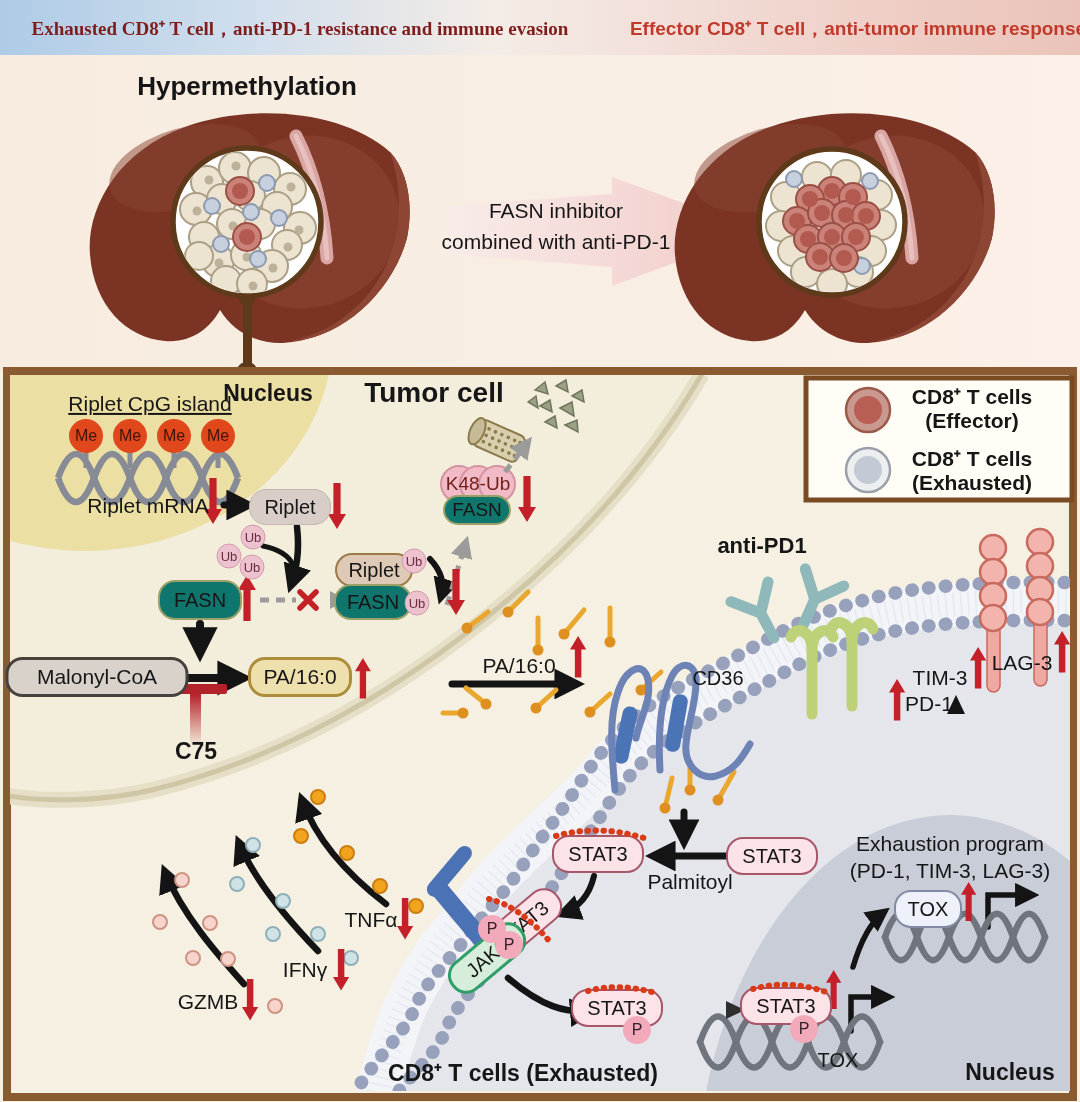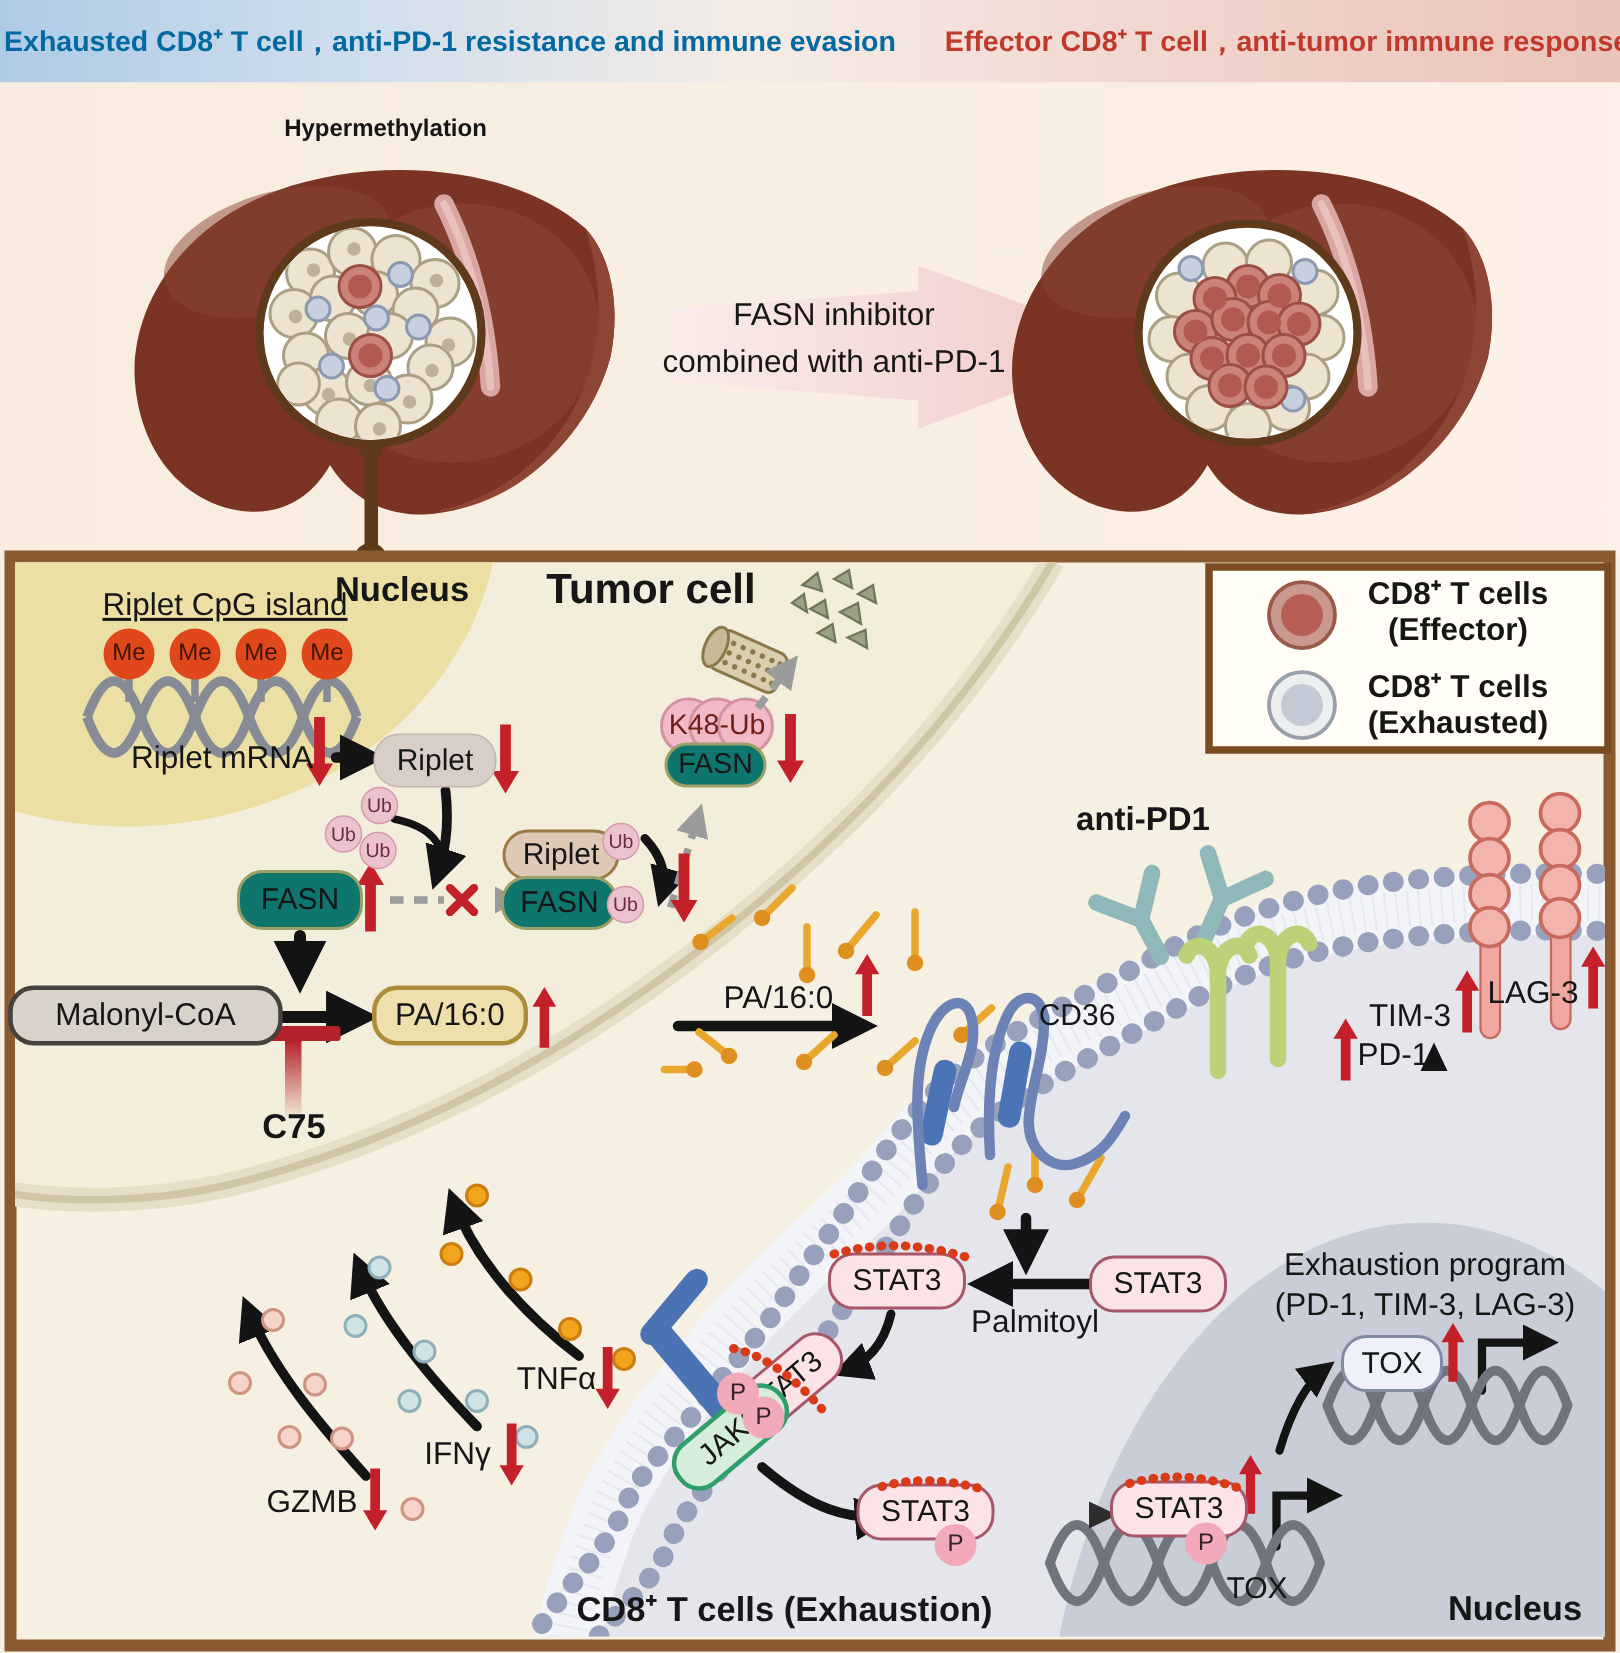--- a/index.html
+++ b/index.html
@@ -9,21 +9,21 @@
   #over{pointer-events:none;}
   .lbl{position:absolute;transform:translate(-50%,-50%);white-space:nowrap;
        color:#161616;font-size:21px;line-height:1.15;z-index:5;}
   .b{font-weight:700;}
   .pill{position:absolute;transform:translate(-50%,-50%);display:flex;align-items:center;
         justify-content:center;border-radius:17px;font-size:20px;color:#161616;
         box-sizing:border-box;z-index:5;}
   .circ{position:absolute;transform:translate(-50%,-50%);border-radius:50%;display:flex;
         align-items:center;justify-content:center;box-sizing:border-box;z-index:6;}
   .rot{transform:translate(-50%,-50%) rotate(-40deg);}
-  .hdrL{color:#0369a1;}
+  .hdrL{color:#7f1d1d;font-family:Liberation Serif, serif;}
   .hdrR{color:#c03a2b;}
   .fasnP{background:#0f766e;border:2.5px solid #9aa066;}
   .stat3P{background:#fbe3e7;border:2.5px solid #a8566a;}
 </style>
 </head>
 <body>
 
 <div id="fig">
 
 <svg id="art" width="1080" height="1102" viewBox="0 0 1080 1102">
@@ -441,21 +441,21 @@
   <use href="#ra" transform="translate(333,949) scale(0.9) rotate(180 9 23)"></use>
   <use href="#ra" transform="translate(242,979) scale(0.9) rotate(180 9 23)"></use>
   <use href="#ra" transform="translate(826,970) scale(0.85)"></use>
   <use href="#ra" transform="translate(961,882) scale(0.85)"></use>
 </g>
 </svg>
 
 <div class="lbl b hdrL" style="left:300px;top:29px;font-size:19px;">Exhausted CD8⁺ T cell，anti-PD-1 resistance and immune evasion</div>
 <div class="lbl b hdrR" style="left:858px;top:29px;font-size:19px;">Effector CD8⁺ T cell，anti-tumor immune response</div>
 
-<div class="lbl b" style="left:257px;top:87px;font-size:16px;">Hypermethylation</div>
+<div class="lbl b" style="left:247px;top:87px;font-size:26px;">Hypermethylation</div>
 <div class="lbl" style="left:556px;top:211px;">FASN inhibitor</div>
 <div class="lbl" style="left:556px;top:242px;">combined with anti-PD-1</div>
 
 <div class="lbl b" style="left:972px;top:397px;">CD8⁺ T cells</div>
 <div class="lbl b" style="left:972px;top:421px;">(Effector)</div>
 <div class="lbl b" style="left:972px;top:459px;">CD8⁺ T cells</div>
 <div class="lbl b" style="left:972px;top:483px;">(Exhausted)</div>
 
 <div class="lbl b" style="left:268px;top:393px;font-size:23px;">Nucleus</div>
 <div class="lbl b" style="left:434px;top:393px;font-size:28px;">Tumor cell</div>
@@ -511,21 +511,21 @@
 <div class="pill" style="left:928px;top:909px;width:68px;height:38px;background:#eff1fa;border:2.5px solid #828aa4;">TOX</div>
 <div class="lbl" style="left:838px;top:1060px;font-size:20px;">TOX</div>
 
 <div class="lbl" style="left:371px;top:920px;">TNFα</div>
 <div class="lbl" style="left:305px;top:970px;">IFNγ</div>
 <div class="lbl" style="left:208px;top:1002px;">GZMB</div>
 
 <div class="lbl" style="left:950px;top:844px;">Exhaustion program</div>
 <div class="lbl" style="left:950px;top:871px;">(PD-1, TIM-3, LAG-3)</div>
 <div class="lbl b" style="left:1010px;top:1072px;font-size:23px;">Nucleus</div>
-<div class="lbl b" style="left:523px;top:1073px;font-size:23px;">CD8⁺ T cells (Exhaustion)</div>
+<div class="lbl b" style="left:523px;top:1073px;font-size:23px;">CD8⁺ T cells (Exhausted)</div>
 
 <svg id="over" width="1080" height="1102" viewBox="0 0 1080 1102" style="z-index:9">
   <g fill="none" stroke="#d93a18" stroke-width="6" stroke-dasharray="0.5 7.5" stroke-linecap="round">
     <path d="M556,836 Q598,824 644,838"></path>
     <path d="M489,899 Q520,906 551,943"></path>
     <path d="M588,991 Q620,982 659,994"></path>
     <path d="M753,989 Q788,979 826,992"></path>
   </g>
 </svg>
 

